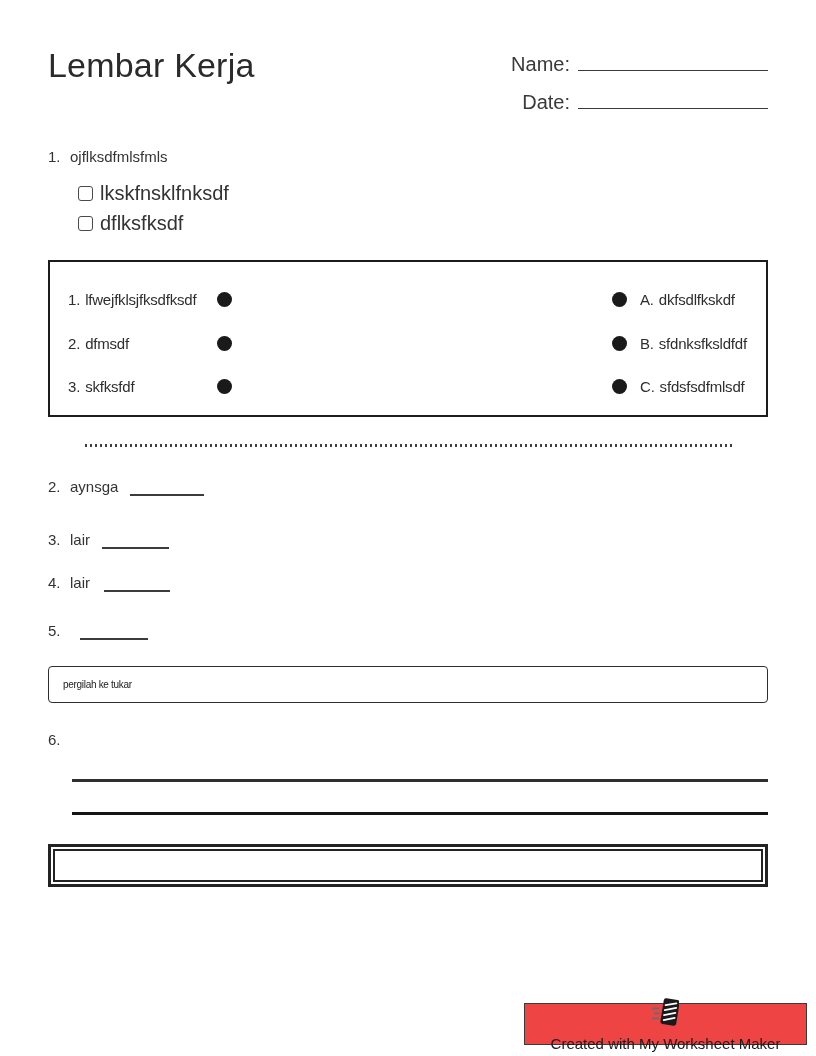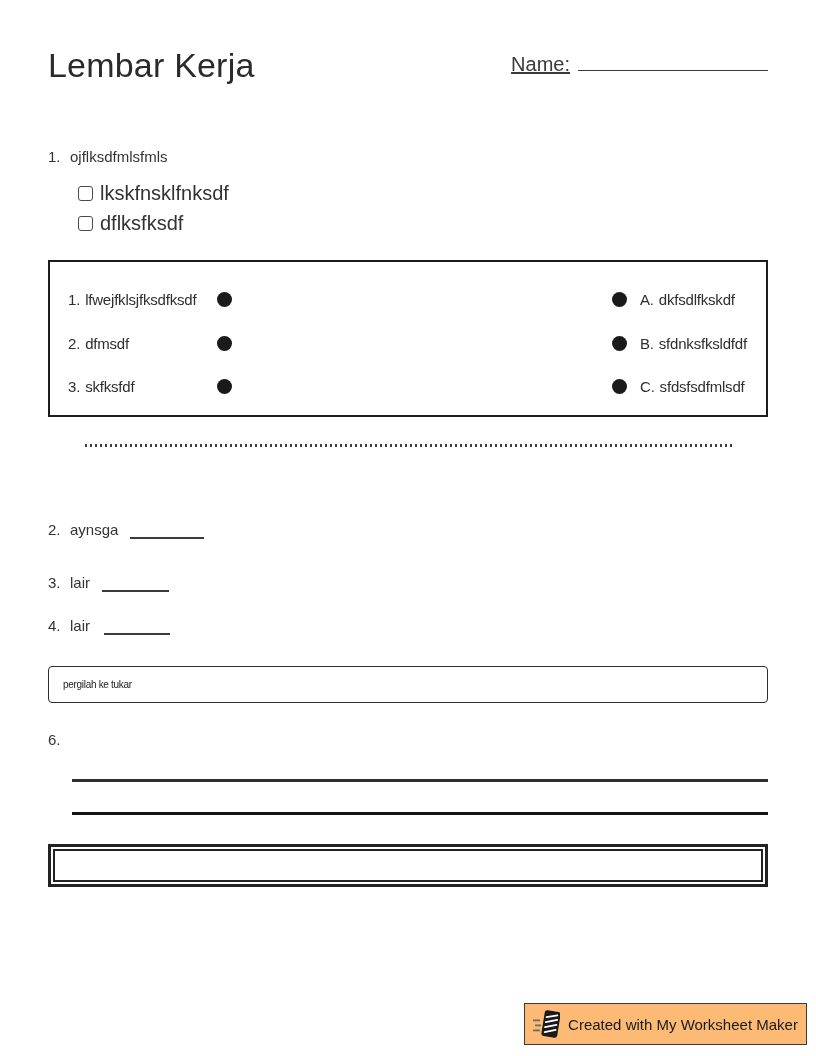--- a/index.html
+++ b/index.html
@@ -18,21 +18,21 @@
   .title {
     position: absolute; left: 48px; top: 46px;
     font-size: 34px; font-weight: 400; color: #2b2b2b;
     letter-spacing: 0.2px;
   }
   .namedate {
     position: absolute; top: 50px; right: 48px;
     display: flex; flex-direction: column; gap: 12px;
     font-size: 20px; color: #3a3a3a;
   }
-  .nd-row { display: flex; justify-content: flex-end; align-items: baseline; text-decoration: underline; }
+  .nd-row { display: flex; justify-content: flex-end; align-items: baseline; }
   .nd-line {
     display: inline-block; width: 190px; height: 21px;
     border-bottom: 1.5px solid #3a3a3a; margin-left: 8px;
   }
 
   
   .q-row { position: absolute; left: 48px; font-size: 15px; color: #333; display: flex; }
   .q-num { display: inline-block; width: 22px; }
   .cb-row {
     position: absolute; left: 78px;
@@ -63,21 +63,21 @@
   .dot-left { left: 167px; }
   .dot-right { left: 562px; }
 
   
   .dotted-sep {
     position: absolute; left: 85px; top: 444px; width: 648px; height: 3px;
     background-image: repeating-linear-gradient(to right, #3f3f3f 0 2px, transparent 2px 5px);
   }
 
   
-  .fill-row { position: absolute; left: 48px; font-size: 15px; color: #333; margin-top: 43px; }
+  .fill-row { position: absolute; left: 48px; font-size: 15px; color: #333; }
   .fill-word { display: inline; }
   .blank {
     display: inline-block; height: 13px;
     border-bottom: 2.5px solid #3b3b3b;
     position: relative; top: 4px;
   }
 
   
   .prompt-box {
     position: absolute; left: 48px; top: 666px; width: 720px; height: 37px;
@@ -96,35 +96,39 @@
   
   .double-box {
     position: absolute; left: 48px; top: 844px; width: 720px; height: 43px;
     border: 3px solid #232323; padding: 2px; background: #fff;
   }
   .double-box-inner { width: 100%; height: 100%; border: 2px solid #232323; background: #fff; }
 
   
   .footer-badge {
     position: absolute; left: 524px; top: 1003px; width: 283px; height: 42px;
-    border: 1px solid #3a3a3a; background: #fdba74;
+    border: 1px solid #3a3a3a; background: #ef4444;
     display: flex; align-items: center; justify-content: center; gap: 8px;
-    font-size: 15px; color: #1b1b1b; cursor: pointer;
+    font-size: 15px; color: #1b1b1b; cursor: pointer; flex-direction: column;
   }
   .footer-icon { flex: 0 0 auto; display: block; }
 </style>
 </head>
 <body>
 
 <div class="page">
 
   <div class="title">Lembar Kerja</div>
   <div class="namedate">
     <div class="nd-row">
       <span>Name:</span>
+      <span class="nd-line"></span>
+    </div>
+    <div class="nd-row">
+      <span>Date:</span>
       <span class="nd-line"></span>
     </div>
   </div>
 
   <div class="q-row" style="top:148px;">
     <span class="q-num">1.</span>
     <span>ojflksdfmlsfmls</span>
   </div>
   <div class="cb-row" style="top:182px;">
     <span class="checkbox"></span>

